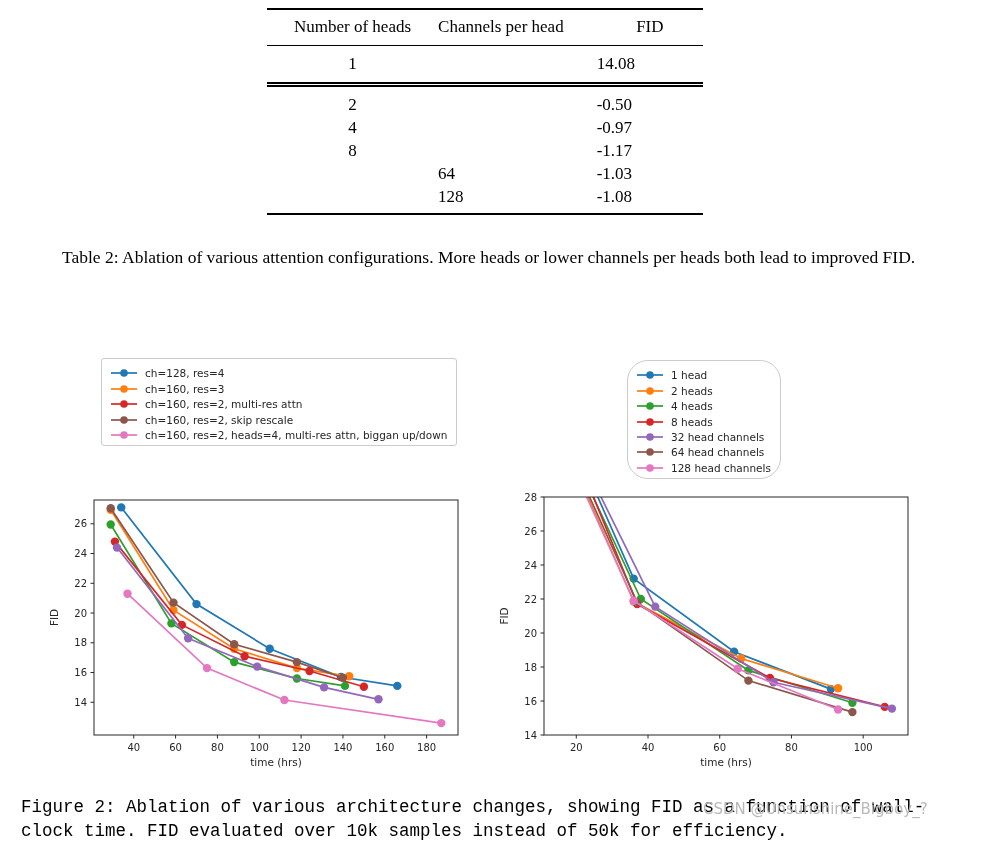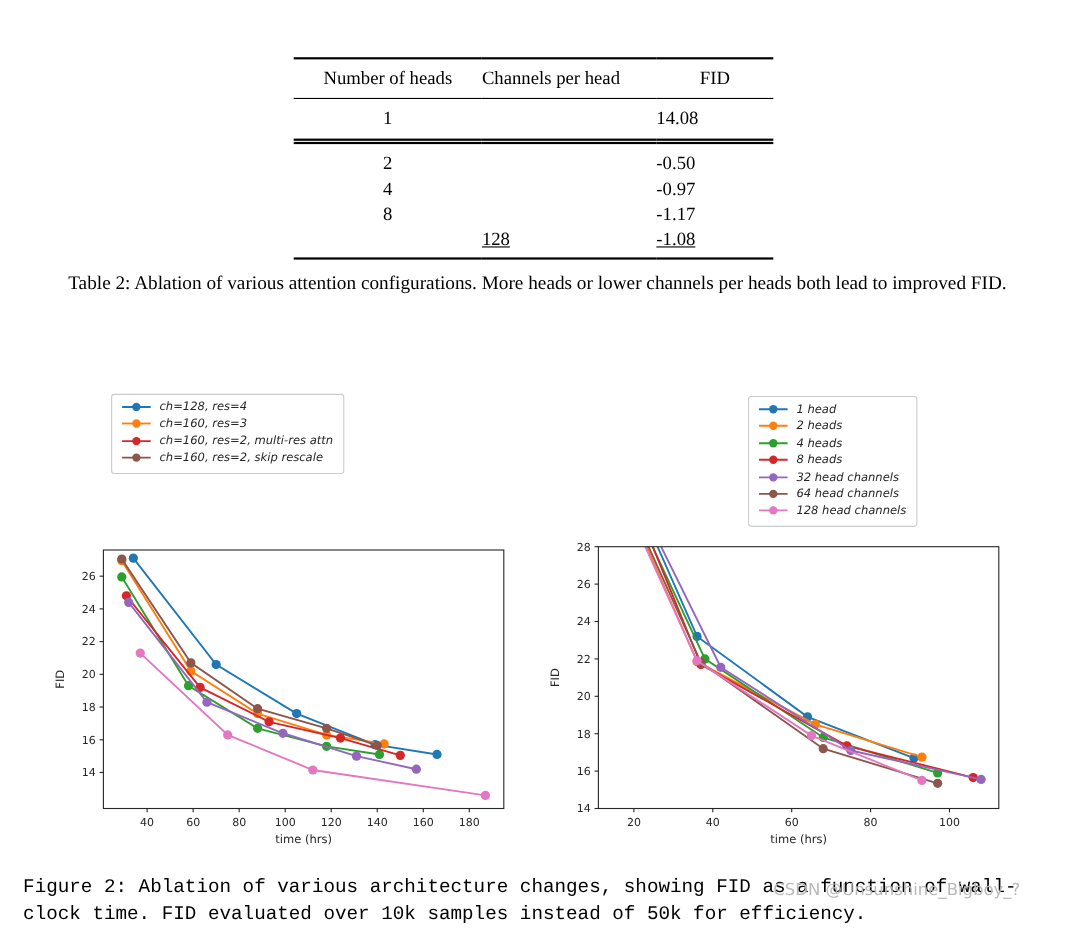--- a/index.html
+++ b/index.html
@@ -3,55 +3,55 @@
 <meta charset="utf-8">
 <style>
   html,body{margin:0;padding:0;}
   body{
     width:982px;height:860px;position:relative;background:#ffffff;
     font-family:"Liberation Serif", serif;color:#000;overflow:hidden;
   }
   .abs{position:absolute;}
 
   
-  #table-wrap{left:267px;top:8px;width:436px;margin-top:44px;}
+  #table-wrap{left:267px;top:8px;width:436px;}
   #ablation-table{border-collapse:collapse;width:436px;border-top:2px solid #000;
     font-size:17px;color:#000;}
   #ablation-table th{font-weight:normal;border-bottom:1.5px solid #000;padding:7px 0 8px;}
   #ablation-table td{padding:0;height:23px;}
   #ablation-table .c1{text-align:center;width:180px;}
   #ablation-table .c2{text-align:left;width:166px;}
   #ablation-table .c3{text-align:left;width:90px;padding-right:20px;}
   #ablation-table th.c3{text-align:center;padding-right:0;}
   #tbody-top td{padding:6px 0 7px;border-bottom:5px double #000;}
   #tbody-top td.c3{padding-right:20px;}
   #tbody-main tr:first-child td{padding-top:6px;}
-  #tbody-main tr:last-child td{padding-bottom:5px;border-bottom:2px solid #000;text-decoration:underline;}
+  #tbody-main tr:last-child td{padding-bottom:5px;border-bottom:2px solid #000;}
 
   
   .caption{font-size:17.5px;line-height:23.5px;color:#000;}
   #table-caption{left:21px;top:246px;width:948px;margin-left:41px;}
   #figure-caption{left:21px;top:796px;width:948px;font-family:Liberation Mono, monospace;}
   #watermark{left:703px;top:800px;font-family:"DejaVu Sans",sans-serif;
     font-size:15px;color:#b9b9b9;}
 
   
   svg.chart{position:absolute;overflow:visible;}
   #chart0{left:40px;top:482px;}
   #chart1{left:490px;top:482px;}
   svg.chart text{font-family:"DejaVu Sans",sans-serif;fill:#262626;}
   svg.chart text.tick{font-size:10px;}
   svg.chart text.axlabel{font-size:10.5px;}
 
   
   .legend{position:absolute;background:#fff;border:1px solid #cccccc;border-radius:3px;
     padding:5px 9px 4px 7px;font-family:"DejaVu Sans",sans-serif;font-size:10.5px;color:#262626;}
   #legend0{left:101px;top:358px;}
-  #legend1{left:680px;top:360px;}
-  .legend-item{display:flex;align-items:flex-start;height:15.4px;white-space:nowrap;font-style:italic;}
+  #legend1{left:627px;top:360px;border-radius:21px;}
+  .legend-item{display:flex;align-items:flex-end;height:15.4px;white-space:nowrap;}
   .legend-item svg{flex:0 0 auto;margin-right:6px;}
 </style>
 </head>
 <body>
 
 <div class="abs" id="table-wrap">
   <table id="ablation-table">
     <thead>
       <tr>
         <th class="c1">Number of heads</th>
@@ -77,20 +77,25 @@
           <td class="c2"></td>
           <td class="c3">-0.97</td>
         </tr>
         <tr>
           <td class="c1">8</td>
           <td class="c2"></td>
           <td class="c3">-1.17</td>
         </tr>
         <tr>
           <td class="c1"></td>
+          <td class="c2">64</td>
+          <td class="c3">-1.03</td>
+        </tr>
+        <tr>
+          <td class="c1"></td>
           <td class="c2">128</td>
           <td class="c3">-1.08</td>
         </tr>
       </tbody>
   </table>
 </div>
 
 <div class="abs caption" id="table-caption">Table 2: Ablation of various attention configurations. More heads or lower channels per heads both lead to improved FID.</div>
 
 <div class="legend" id="legend0">
@@ -114,20 +119,27 @@
         <circle cx="15" cy="6" r="3.8" fill="#d62728"></circle>
       </svg>
       <span class="legend-label">ch=160, res=2, multi-res attn</span>
     </div>
     <div class="legend-item">
       <svg width="30" height="12">
         <line x1="2" y1="6" x2="28" y2="6" stroke="#8c564b" stroke-width="1.7"></line>
         <circle cx="15" cy="6" r="3.8" fill="#8c564b"></circle>
       </svg>
       <span class="legend-label">ch=160, res=2, skip rescale</span>
+    </div>
+    <div class="legend-item">
+      <svg width="30" height="12">
+        <line x1="2" y1="6" x2="28" y2="6" stroke="#e377c2" stroke-width="1.7"></line>
+        <circle cx="15" cy="6" r="3.8" fill="#e377c2"></circle>
+      </svg>
+      <span class="legend-label">ch=160, res=2, heads=4, multi-res attn, biggan up/down</span>
     </div>
   </div>
 <div class="legend" id="legend1">
     <div class="legend-item">
       <svg width="30" height="12">
         <line x1="2" y1="6" x2="28" y2="6" stroke="#1f77b4" stroke-width="1.7"></line>
         <circle cx="15" cy="6" r="3.8" fill="#1f77b4"></circle>
       </svg>
       <span class="legend-label">1 head</span>
     </div>

